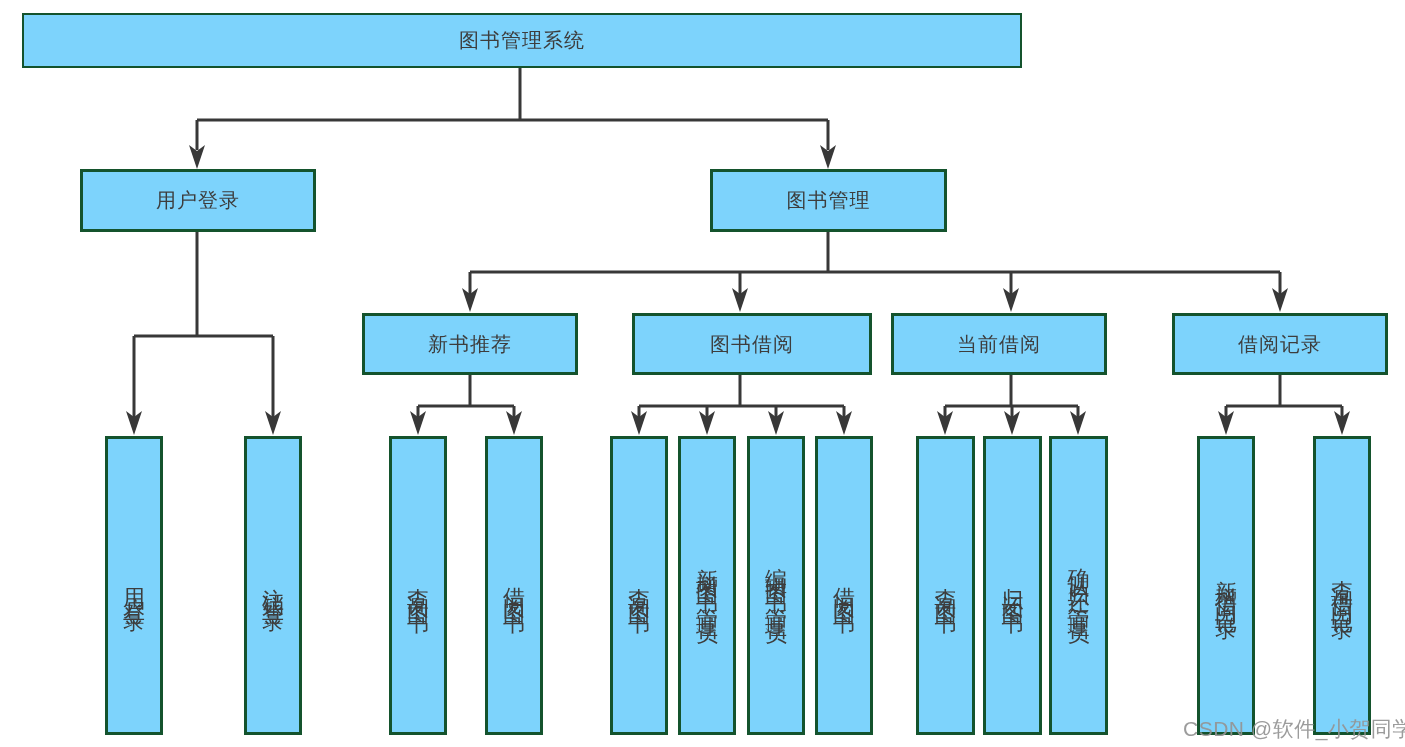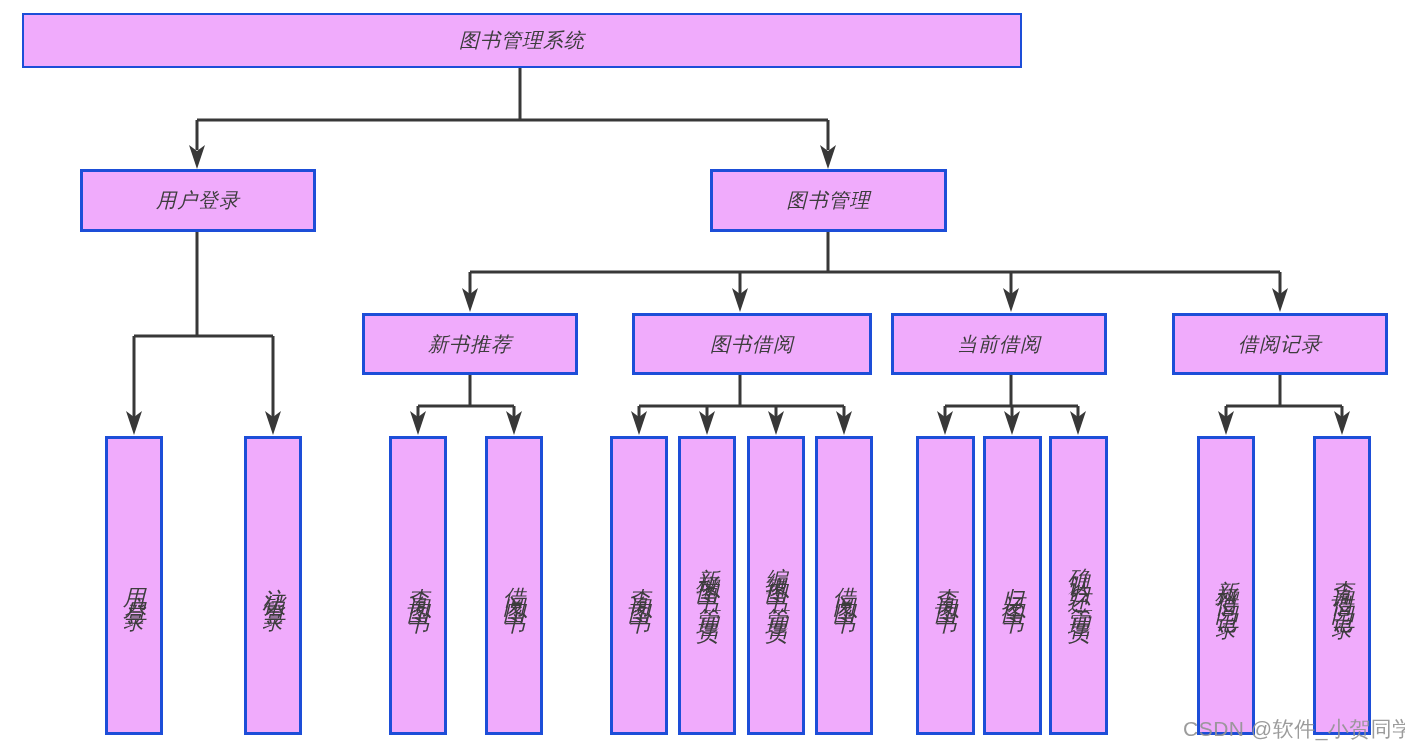--- a/index.html
+++ b/index.html
@@ -7,28 +7,27 @@
     position:relative;
     width:1405px;height:747px;
     background:#ffffff;
     font-family:"Liberation Sans","DejaVu Sans",sans-serif;
     overflow:hidden;
   }
   .wires{position:absolute;left:0;top:0;width:1405px;height:747px;pointer-events:none;}
   .node{
     position:absolute;
     box-sizing:border-box;
-    background:#f0abfc;
-    border:3px solid #1d4ed8;
+    background:#7dd3fc;
+    border:3px solid #14532d;
     color:#3d3d3d;
     display:flex;
     align-items:center;
     justify-content:center;
     text-align:center;
-    font-style:italic;
   }
   .node.root{border-width:2px;font-size:20px;letter-spacing:1px;}
   .node.h{font-size:20px;letter-spacing:1px;}
   .node.v{
     writing-mode:vertical-rl;
     text-orientation:mixed;
     font-size:22px;
     letter-spacing:8px;
     line-height:1.0;
   }

